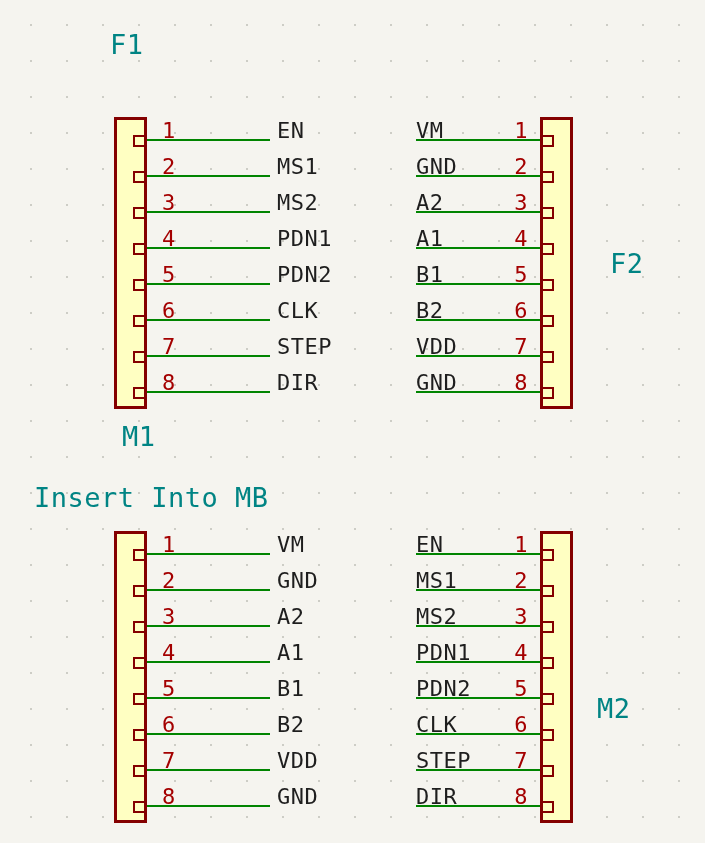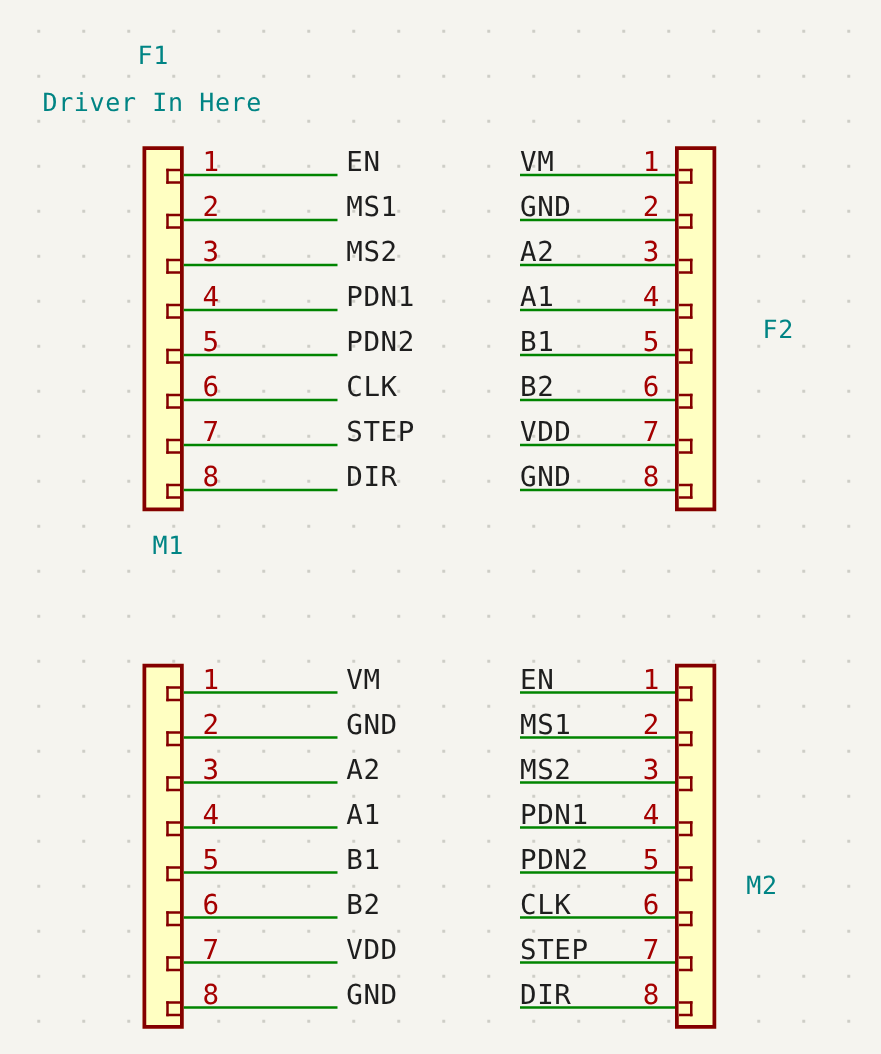--- a/index.html
+++ b/index.html
@@ -4,21 +4,21 @@
 <style>
   html,body{margin:0;padding:0;background:#F5F4EF;}
   .canvas{
     position:relative;width:705px;height:843px;overflow:hidden;
     background-color:#F5F4EF;
     background-image:radial-gradient(circle,#CDCDC6 1.1px,transparent 1.4px);
     background-size:36px 36px;background-position:13px 7px;
     font-family:"DejaVu Sans Mono","Liberation Mono",monospace;
   }
   .ref,.caption{
-    position:absolute;color:#008484;font-size:20px;line-height:25px;
+    position:absolute;color:#008484;font-size:27px;line-height:25px;
     letter-spacing:0.5px;white-space:pre;
   }
   .body{
     position:absolute;width:27px;height:286px;background:#FFFFC2;
     border:3px solid #840000;
   }
   .notch{
     position:absolute;display:block;width:9px;height:8px;
     background:#FFFFC2;border:2px solid #840000;
   }
@@ -55,21 +55,20 @@
   .pins.right .wire{left:416px;width:124px;}
   .pins.right .net-label{left:416px;}
   .pins.right .pin-num{left:478px;width:50px;text-align:right;}
 </style>
 </head>
 <body>
 
 <div class="canvas">
 
   <div class="ref" style="left:110px;top:32px">F1</div>
-  <div class="caption" style="left:34px;top:70px">Driver In Here</div>
   <div class="body left" style="left:114px;top:117px">
     <i class="notch"></i>
     <i class="notch"></i>
     <i class="notch"></i>
     <i class="notch"></i>
     <i class="notch"></i>
     <i class="notch"></i>
     <i class="notch"></i>
     <i class="notch"></i>
   </div>
@@ -164,20 +163,21 @@
       <div class="pin-num">7</div>
     </div>
     <div class="pin-row">
       <div class="wire"></div>
       <div class="net-label">GND</div>
       <div class="pin-num">8</div>
     </div>
   </div>
 
   <div class="ref" style="left:122px;top:424px">M1</div>
+  <div class="caption" style="left:34px;top:485px">Insert Into MB</div>
   <div class="body left" style="left:114px;top:531px">
     <i class="notch"></i>
     <i class="notch"></i>
     <i class="notch"></i>
     <i class="notch"></i>
     <i class="notch"></i>
     <i class="notch"></i>
     <i class="notch"></i>
     <i class="notch"></i>
   </div>

